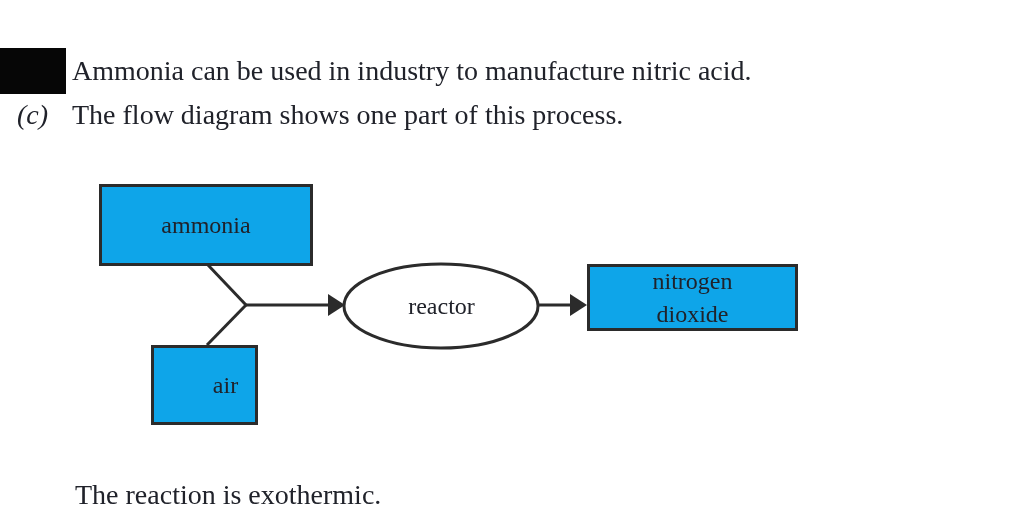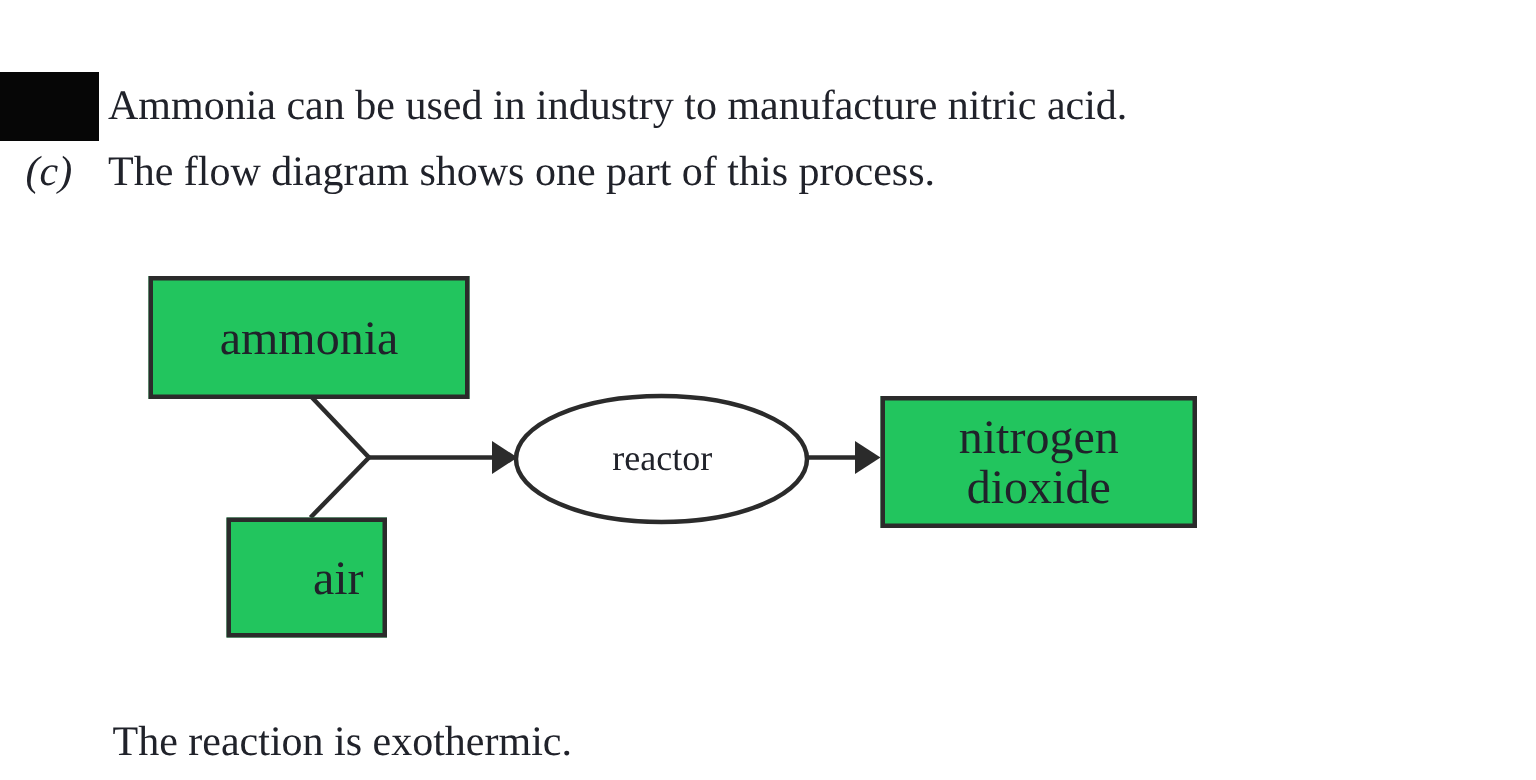--- a/index.html
+++ b/index.html
@@ -43,36 +43,36 @@
     background: #36363c;
   }
 
   
   #connector-svg {
     left: 0; top: 0;
     width: 1024px; height: 520px;
     z-index: 1;
   }
   .node-box {
-    background: #22c55e;
+    background: #0ea5e9;
     border: 3px solid #2b2b2b;
     box-sizing: border-box;
     display: flex;
     align-items: center;
     justify-content: center;
     flex-direction: column;
     z-index: 2;
-    font-size: 32px;
+    font-size: 24px;
     line-height: 33px;
     text-align: center;
     color: #20222a;
   }
   #ammonia-box  { left: 99px;  top: 136px; width: 214px; height: 82px; }
   #air-box      { left: 151px; top: 297px; width: 107px; height: 80px; padding-left: 42px; }
-  #no2-box      { left: 587px; top: 216px; width: 211px; height: 88px; }
+  #no2-box      { left: 587px; top: 216px; width: 211px; height: 67px; }
   #reactor-label-wrap {
     left: 344px; top: 216px; width: 195px; height: 84px;
     display: flex; align-items: center; justify-content: center;
     z-index: 2;
     font-size: 24px; color: #20222a;
   }
 
   #line1 { left: 72px; top: 6px;   }
   #line2-label { left: 17px; top: 50px; }
   #line2 { left: 72px; top: 50px;  }

